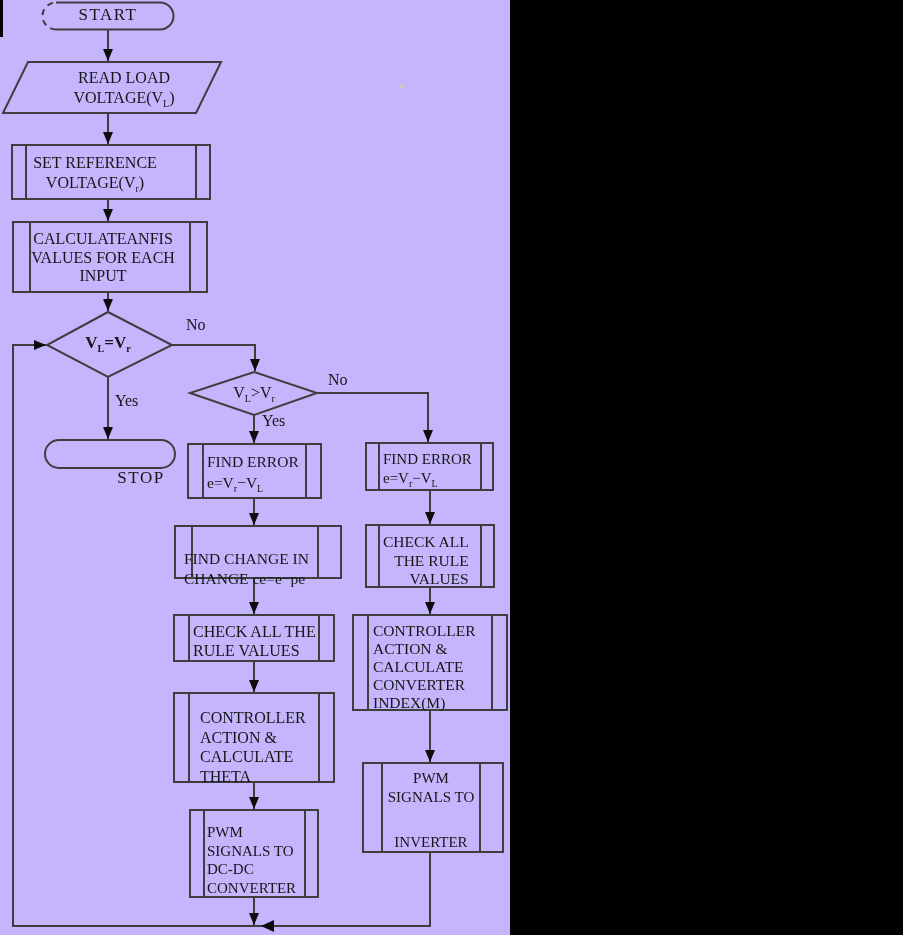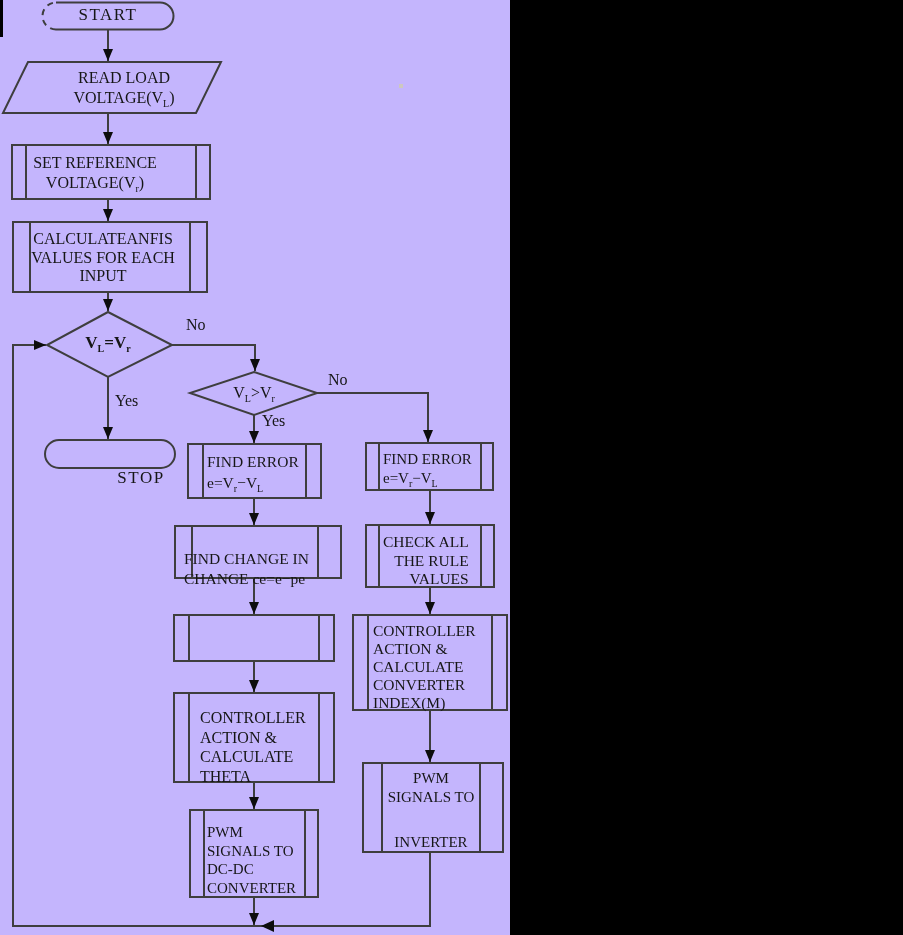--- a/index.html
+++ b/index.html
@@ -150,20 +150,24 @@
   <div class="t fs15" style="left:207px;top:451px;line-height:21px;">
     <div>FIND ERROR</div>
     <div><span>e=V</span><sub>r</sub><span>−V</span><sub>L</sub></div>
   </div>
 
   <div class="t fs15" style="left:184px;top:533px;line-height:20px;margin-top:16px;">
     <div>FIND CHANGE IN</div>
     <div>CHANGE ce=e−pe</div>
   </div>
 
+  <div class="t fs16" style="left:193px;top:622px;line-height:19px;">
+    <div>CHECK ALL THE</div>
+    <div>RULE VALUES</div>
+  </div>
 
   <div class="t fs16" style="left:200px;top:708px;line-height:19.5px;">
     <div>CONTROLLER</div>
     <div>ACTION &amp;</div>
     <div>CALCULATE</div>
     <div>THETA</div>
   </div>
 
   <div class="t fs14" style="left:207px;top:823px;line-height:18.5px;">
     <div>PWM</div>

